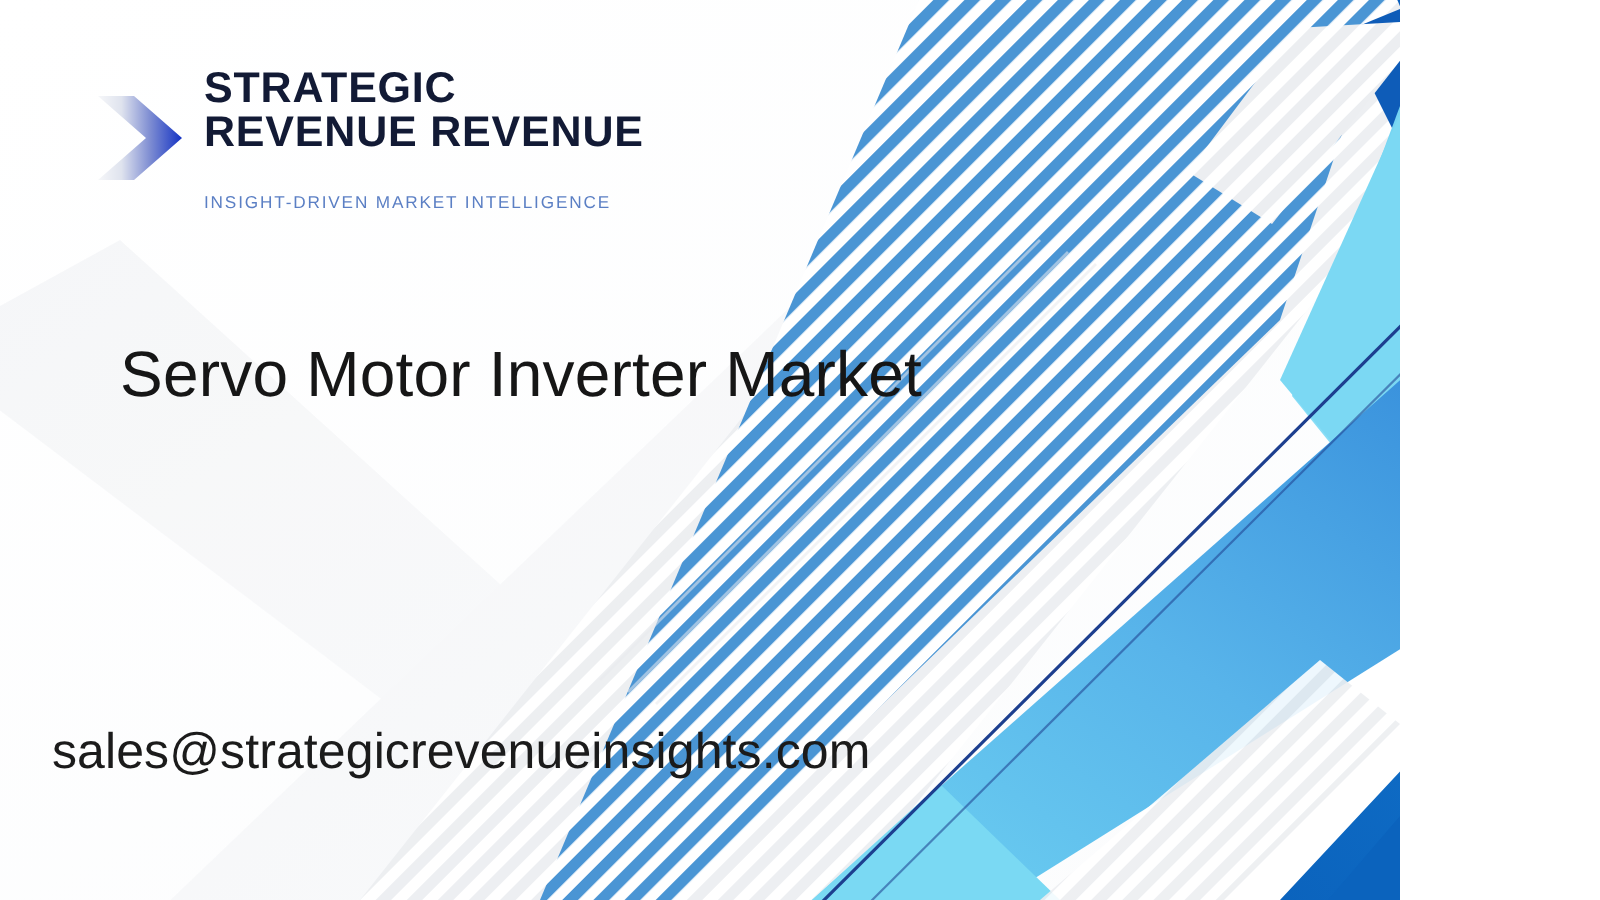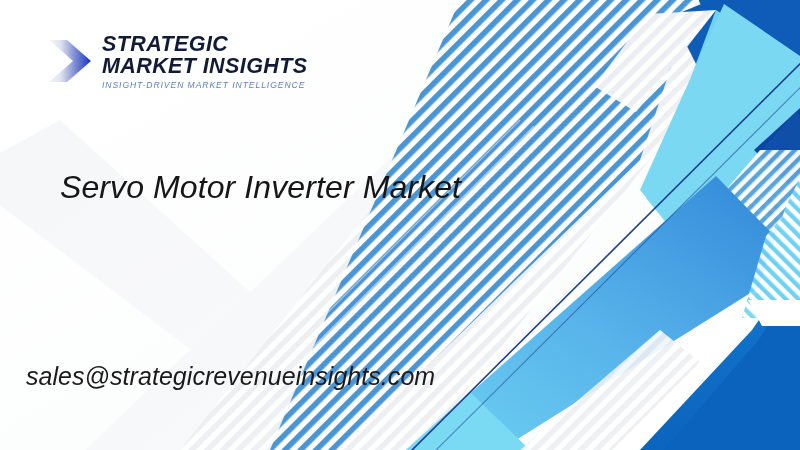--- a/index.html
+++ b/index.html
@@ -6,25 +6,24 @@
     margin: 0;
     padding: 0;
     background: #ffffff;
   }
   body {
     font-family: "Liberation Sans", sans-serif;
   }
 
   #slide {
     position: relative;
-    width: 800px;
+    width: 700px;
     height: 450px;
     overflow: hidden;
     background: #bef264;
-    font-style: italic;
   }
 
   
   .art {
     position: absolute;
     inset: 0;
     overflow: hidden;
     pointer-events: none;
   }
   .art svg { display: block; width: 800px; height: 450px; }
@@ -49,21 +48,21 @@
     display: block;
     font-family: "Liberation Sans", sans-serif;
     font-weight: bold;
     color: #121a35;
     font-size: 21.5px;
     letter-spacing: 0.4px;
     line-height: 1.03;
   }
   .logo-tagline {
     display: block;
-    margin-top: 4px;
+    margin-top: 20px;
     font-family: "Liberation Sans", sans-serif;
     font-size: 8.6px;
     font-weight: normal;
     letter-spacing: 0.92px;
     color: #5b7fc4;
     white-space: nowrap;
   }
 
   
   .headline {
@@ -218,21 +217,21 @@
             <stop offset="28%" stop-color="#dfe3ee"></stop>
             <stop offset="62%" stop-color="#7e8dd2"></stop>
             <stop offset="100%" stop-color="#1433c4"></stop>
           </linearGradient>
         </defs>
         <path d="M2 4 L20 4 L44 25 L20 46 L2 46 L26 25 Z" fill="url(#markGrad)"></path>
       </svg>
     </span>
     <span class="logo-text">
       <span class="logo-line1">STRATEGIC</span>
-      <span class="logo-line2">MARKET INSIGHTS</span>
+      <span class="logo-line2">REVENUE REVENUE</span>
       <span class="logo-tagline">INSIGHT-DRIVEN MARKET INTELLIGENCE</span>
     </span>
   </div>
 
   <h1 class="headline">Servo Motor Inverter Market</h1>
 
   <div class="email">sales@strategicrevenueinsights.com</div>
 
 </div>
 

